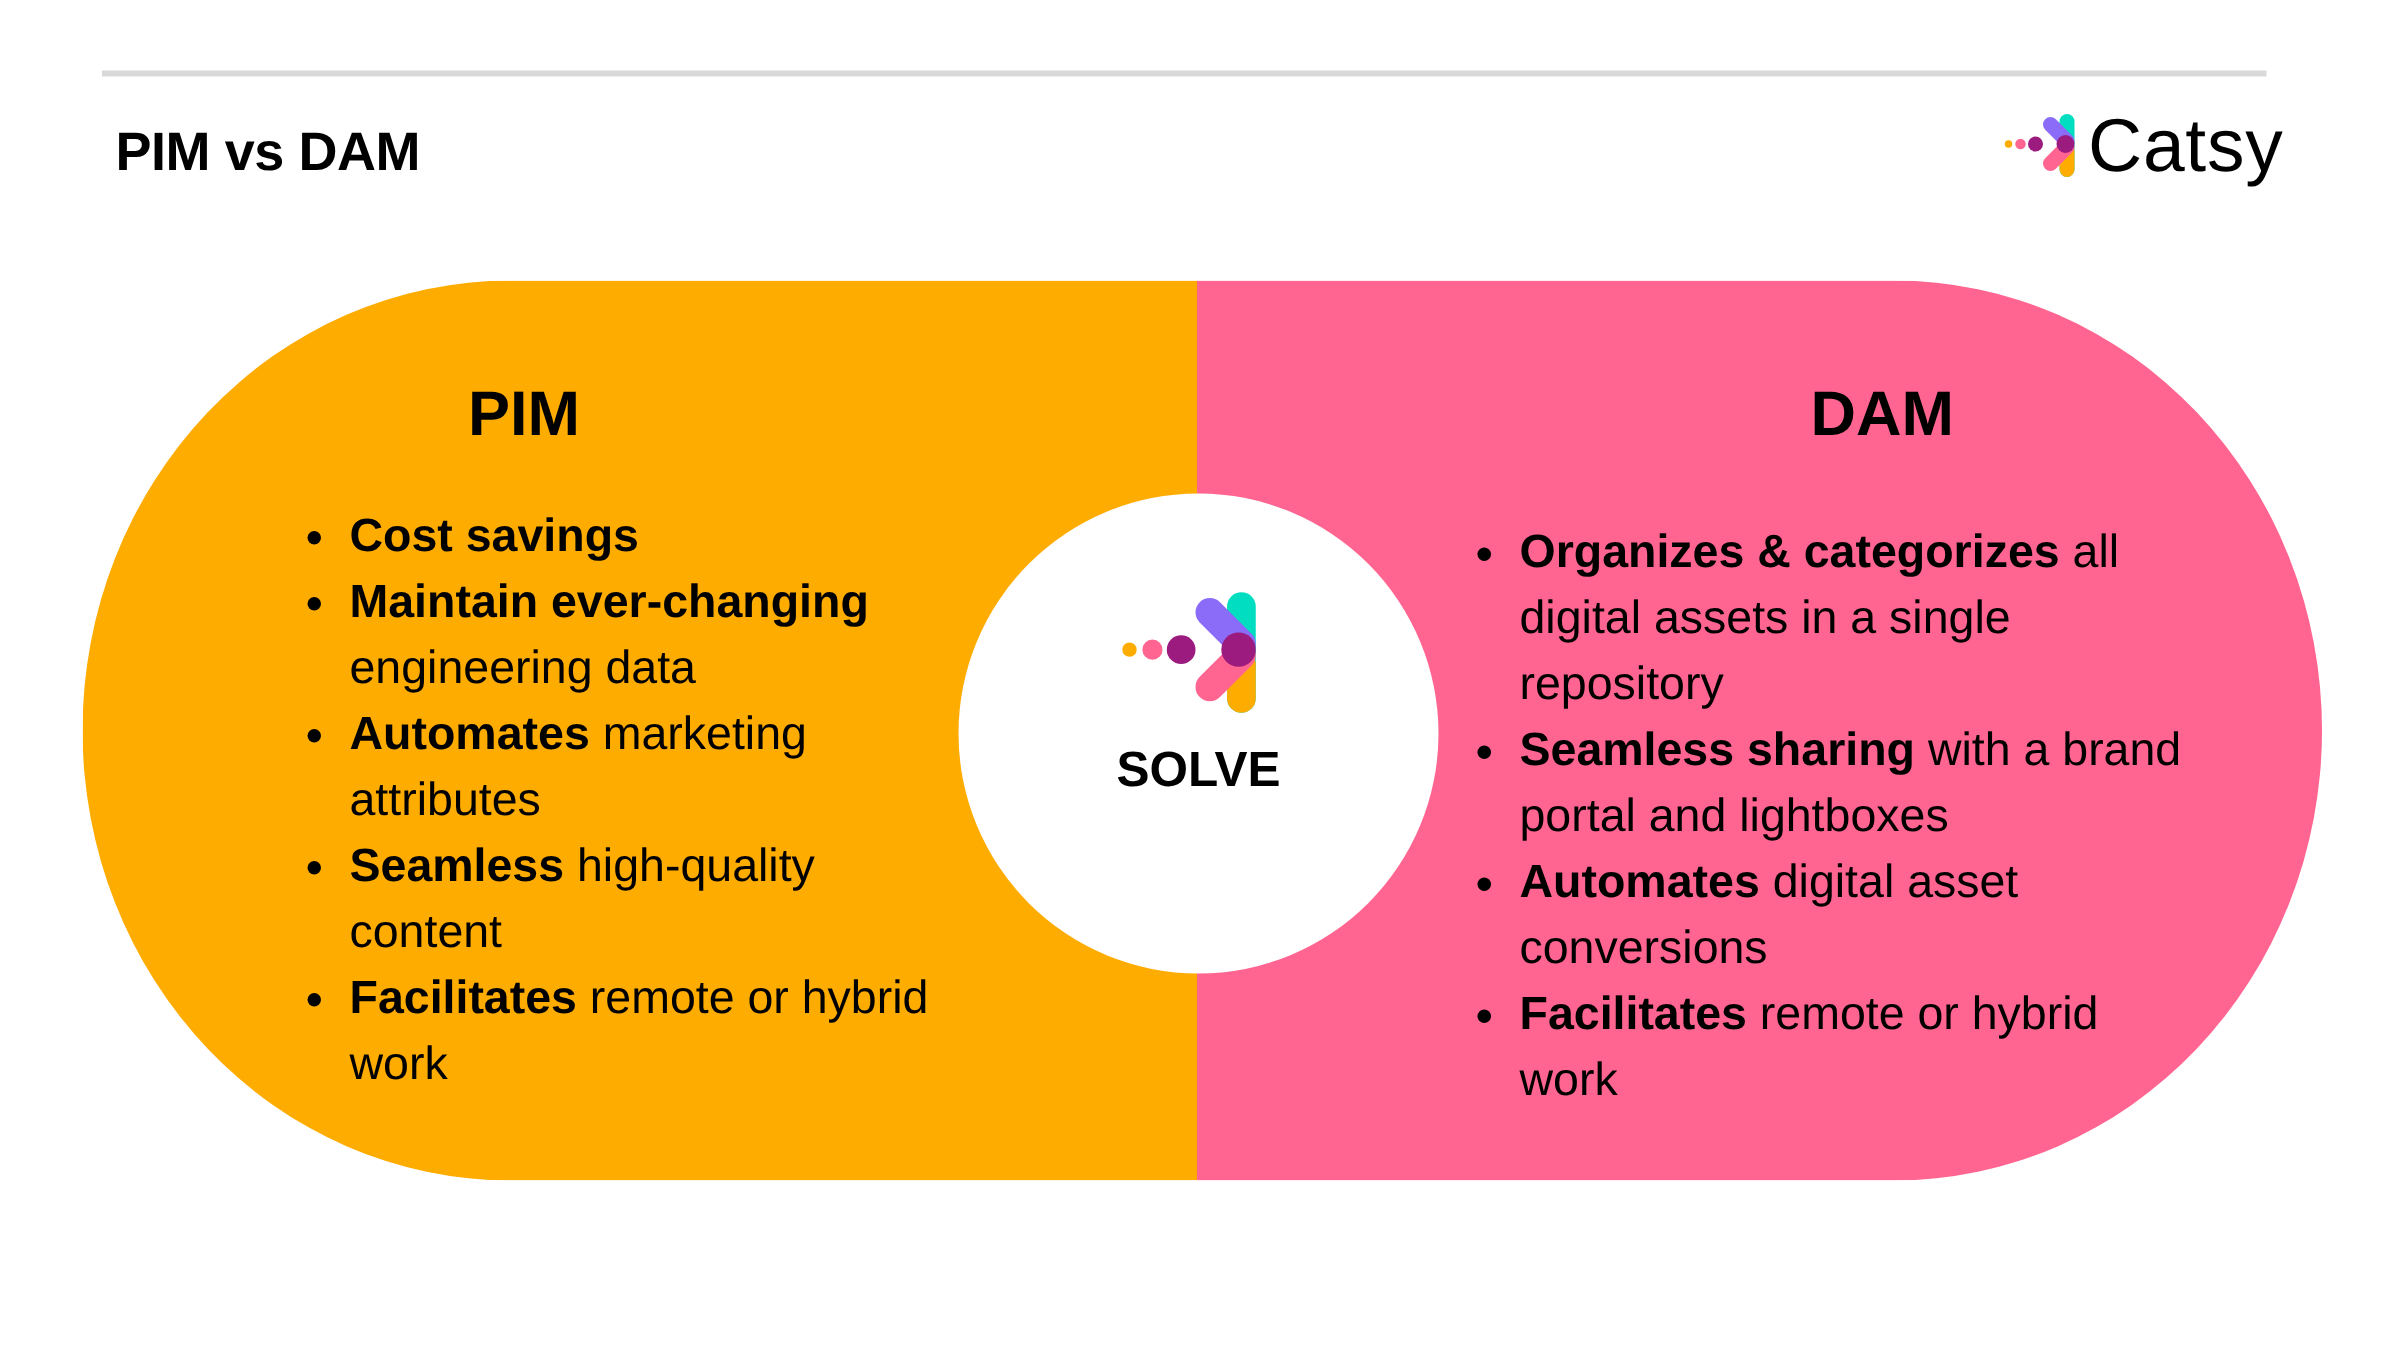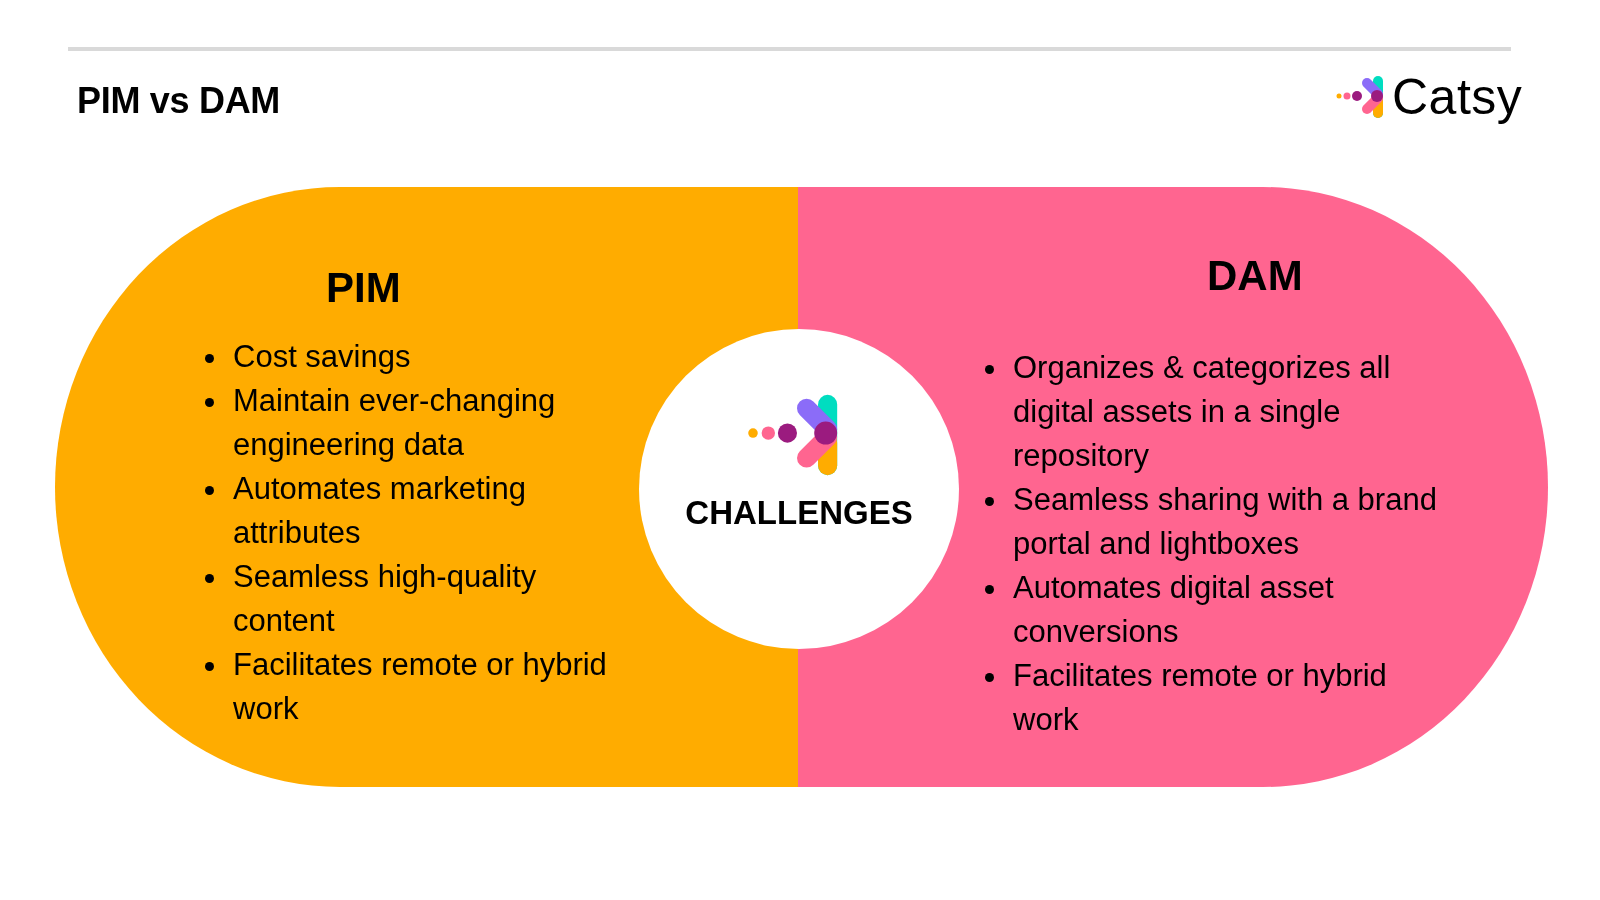--- a/index.html
+++ b/index.html
@@ -9,27 +9,27 @@
   }
   .top-rule { position: absolute; left: 68px; top: 47px; width: 1443px; height: 4px; background: #d9d9d9; }
   .page-title { position: absolute; left: 77px; top: 80px; font-size: 36px; font-weight: 700; letter-spacing: -0.3px; }
   .brand { position: absolute; left: 1336px; top: 72px; display: flex; align-items: center; }
   .brand-name { font-size: 50px; font-weight: 400; letter-spacing: 0.5px; margin-left: 4px; line-height: 1; }
 
   .capsule { position: absolute; left: 55px; top: 187px; width: 1493px; height: 600px; overflow: hidden; }
   .capsule svg { position: absolute; left: 0; top: 0; }
 
   .col-title { position: absolute; font-size: 42px; font-weight: 700; }
-  .pim-title { left: 326px; top: 252px; margin-top: 12px; }
+  .pim-title { left: 312px; top: 252px; }
   .dam-title { left: 1207px; top: 252px; text-align: center; }
 
   ul.points { position: absolute; margin: 0; padding: 0; list-style: none; font-size: 31px; line-height: 44px; }
   ul.points li { position: relative; padding-left: 28px; }
   ul.points li::before { content: ""; position: absolute; left: 0; top: 19px; width: 9px; height: 9px; border-radius: 50%; background: #000; }
-  ul.points b { font-weight: 400; }
+  ul.points b { font-weight: 700; }
   .pim-list { left: 205px; top: 335px; width: 420px; }
   .dam-list { left: 985px; top: 346px; width: 470px; }
 
   .center-circle {
     position: absolute; left: 639px; top: 329px; width: 320px; height: 320px; border-radius: 50%; background: #fff;
   }
   .center-logo { position: absolute; left: 108px; top: 62px; }
   .center-text {
     position: absolute; left: 0; top: 160px; width: 320px; text-align: center;
     font-size: 33px; font-weight: 700; line-height: 48px;
@@ -84,15 +84,15 @@
     <circle cx="3" cy="22" r="2.5" fill="#FFAC00"></circle>
     <circle cx="11" cy="22" r="3.5" fill="#FF6590"></circle>
     <circle cx="21" cy="22" r="5" fill="#9B1B7F"></circle>
     <rect x="37" y="2" width="10" height="42" rx="5" fill="#00DDC0"></rect>
     <rect x="37" y="22" width="10" height="22" rx="5" fill="#FFAC00"></rect>
     <line x1="31" y1="9" x2="42" y2="20" stroke="#8B6CF8" stroke-width="10" stroke-linecap="round"></line>
     <line x1="31" y1="35" x2="42" y2="24" stroke="#FF6590" stroke-width="10" stroke-linecap="round"></line>
     <circle cx="41" cy="22" r="6" fill="#9B1B7F"></circle>
   </svg>
   <div class="center-text">
-    <div>CHALLENGES</div>
+    <div>SOLVE</div>
   </div>
 </div>
 
 </body></html>

